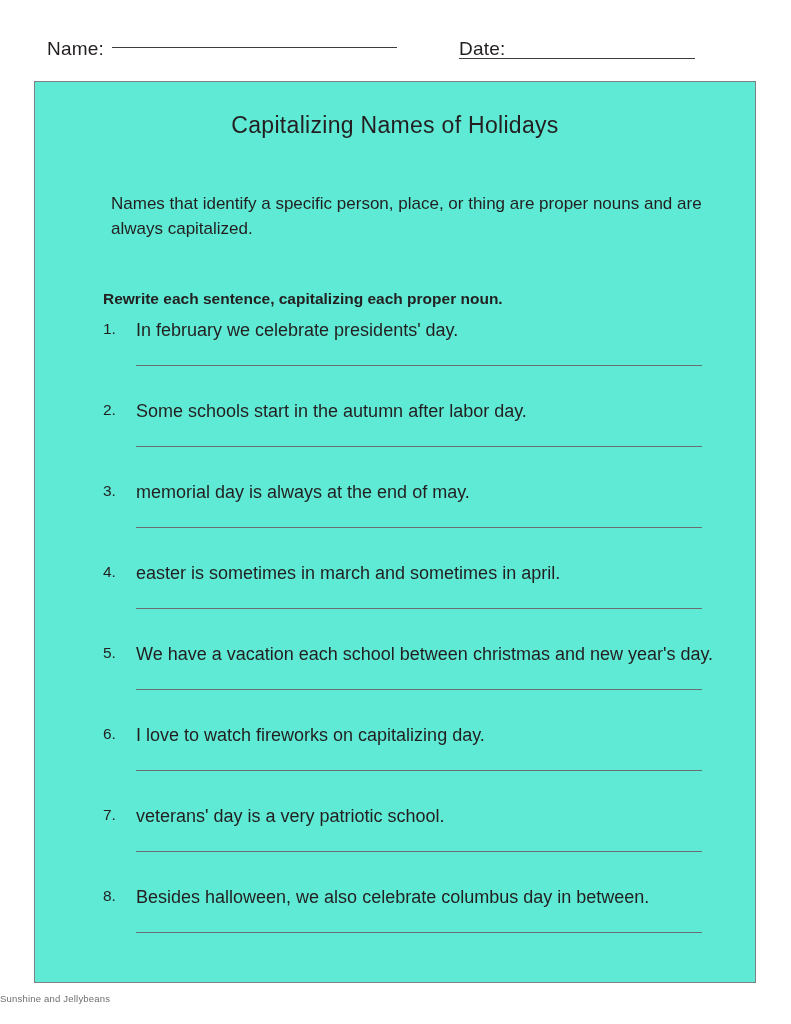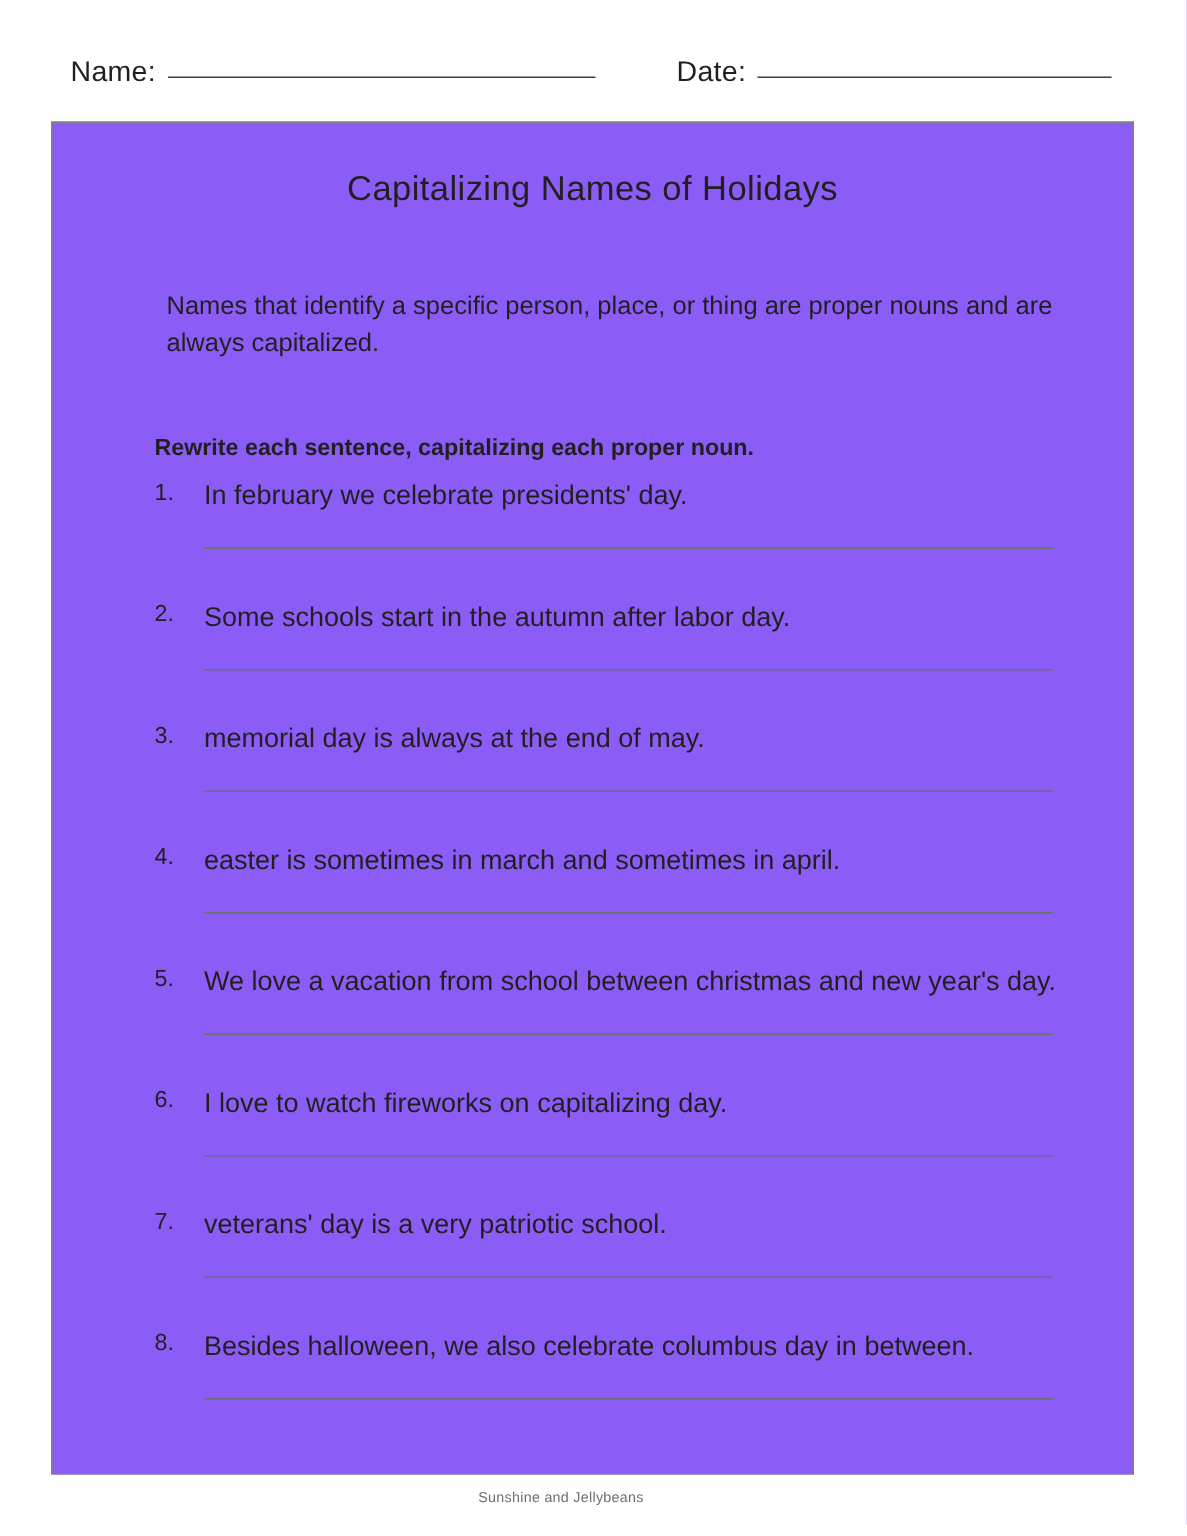--- a/index.html
+++ b/index.html
@@ -23,22 +23,22 @@
     top: 38px;
     width: 791px;
     height: 30px;
   }
   .field {
     position: absolute;
     display: flex;
     align-items: baseline;
     white-space: nowrap;
   }
-  .field-name  { left: 47px;  }
-  .field-date  { left: 451px; }
+  .field-name  { left: 47px; align-items: center;  }
+  .field-date  { left: 451px; flex-direction: column; }
   .field-label {
     font-size: 19px;
     font-weight: 400;
     letter-spacing: 0.2px;
     color: #231f20;
   }
   .field-rule {
     display: inline-block;
     height: 0;
     border-bottom: 1.6px solid #3c3c3c;
@@ -51,21 +51,21 @@
 
   
   .sheet {
     position: absolute;
     left: 34px;
     top: 81px;
     width: 722px;
     height: 902px;
     border: 1.5px solid #808184;
     box-sizing: border-box;
-    background: #8b5cf6;
+    background: #5eead4;
   }
 
   .sheet-title {
     position: absolute;
     left: 0;
     top: 30px;
     width: 100%;
     text-align: center;
     font-size: 23px;
     font-weight: 400;
@@ -128,21 +128,21 @@
     height: 0;
     border-bottom: 1.5px solid #6d6e70;
   }
 
   
   .credit {
     position: absolute;
     left: 0;
     top: 993px;
     width: 748px;
-    text-align: center;
+    text-align: left;
     font-size: 9.5px;
     color: #6d6e70;
     letter-spacing: 0.2px;
   }
 </style>
 </head>
 <body>
 
 <div class="header-row">
 
@@ -187,21 +187,21 @@
     </div>
 
     <div class="question">
       <span class="q-num">4.</span>
       <span class="q-text">easter is sometimes in march and sometimes in april.</span>
       <span class="q-answer-rule"></span>
     </div>
 
     <div class="question">
       <span class="q-num">5.</span>
-      <span class="q-text">We love a vacation from school between christmas and new year's day.</span>
+      <span class="q-text">We have a vacation each school between christmas and new year's day.</span>
       <span class="q-answer-rule"></span>
     </div>
 
     <div class="question">
       <span class="q-num">6.</span>
       <span class="q-text">I love to watch fireworks on capitalizing day.</span>
       <span class="q-answer-rule"></span>
     </div>
 
     <div class="question">

